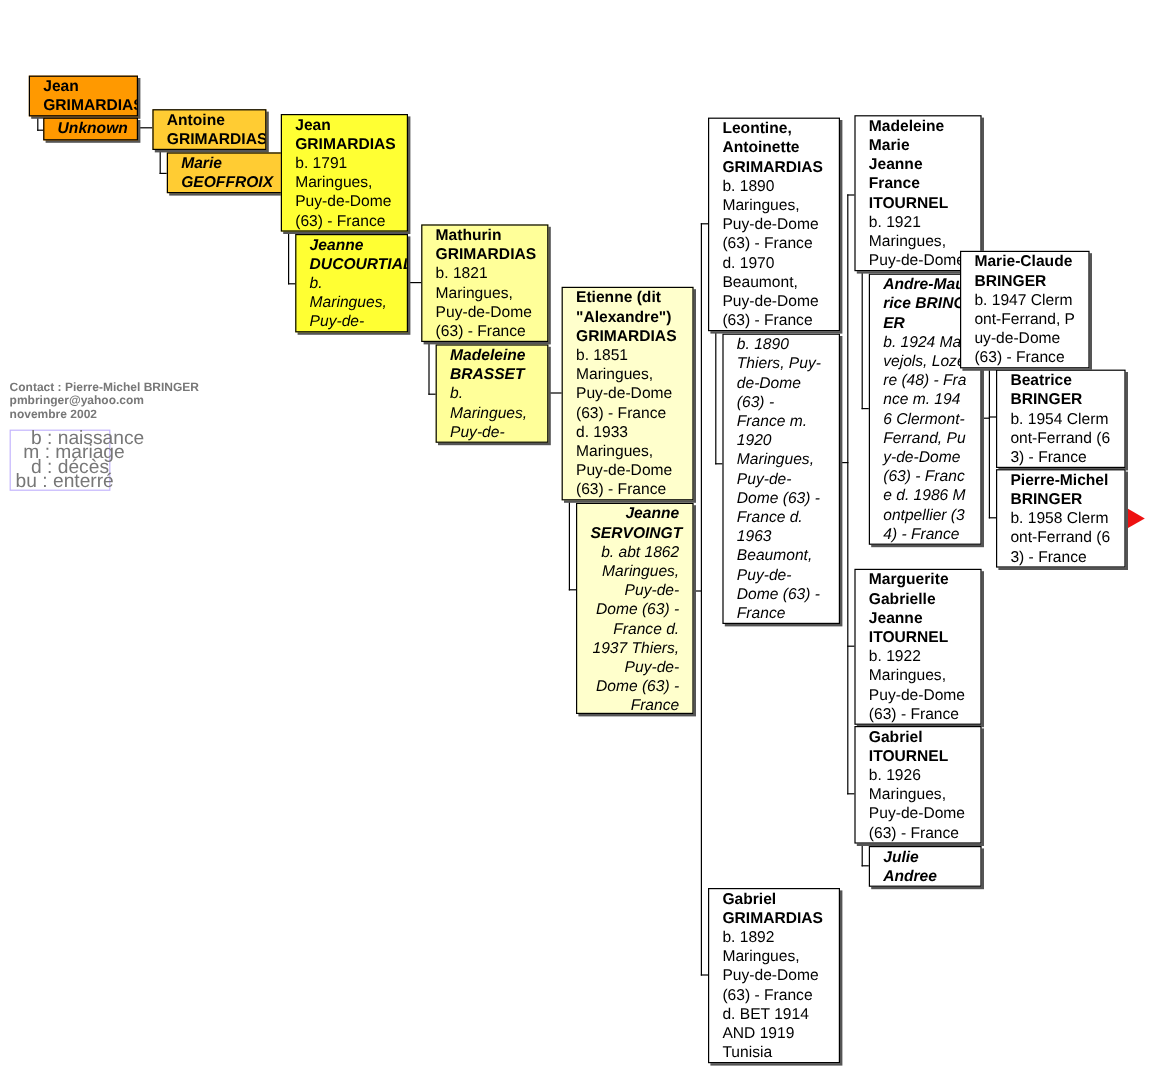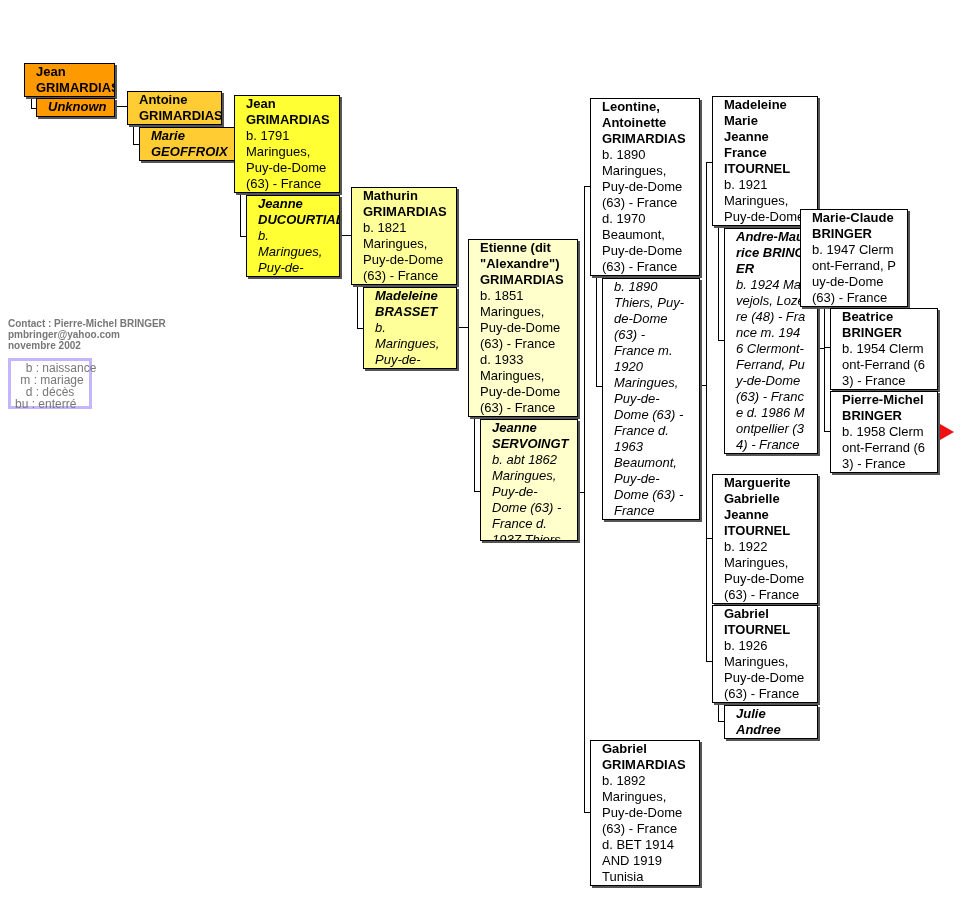--- a/index.html
+++ b/index.html
@@ -14,21 +14,21 @@
   .lightyellow { background:#ffff99; }
   .paleyellow { background:#ffffcc; }
   .white { background:#ffffff; }
   .name { font-weight:bold; display:block; }
   .spouse .name, .spouse .info { font-style:italic; }
   .info { display:block; white-space:pre-wrap; }
   .line { position:absolute; background:#000; }
   .contact { position:absolute; left:8px; top:318px; font-size:10px; line-height:11px;
              color:#777; font-weight:bold; }
   .legend { position:absolute; left:8px; top:358px; width:84px; height:51px; box-sizing:border-box;
-            border:3px solid #c4b5fd; font-size:12px; line-height:12px; color:#777; padding-top:1px; }
+            border:1px solid #c4b5fd; font-size:16px; line-height:12px; color:#777; padding-top:1px; }
   .legend div { white-space:pre; }
   .arrow { position:absolute; left:940px; top:424px; width:0; height:0;
            border-top:8px solid transparent; border-bottom:8px solid transparent;
            border-left:14px solid #ee1111; }
 </style>
 </head>
 <body>
 
 <div class="line" style="left:31px;top:97px;width:1px;height:12px;"></div>
 <div class="line" style="left:31px;top:108px;width:6px;height:1px;"></div>
@@ -94,21 +94,21 @@
 </div>
 <div class="box lightyellow spouse" style="left:363px;top:287px;width:94px;height:82px;">
   <span class="name">Madeleine BRASSET</span>
   <span class="info">b.  Maringues, Puy-de-Dome (63) - France</span>
 </div>
 
 <div class="box paleyellow" style="left:468px;top:239px;width:110px;height:178px;">
   <span class="name">Etienne (dit "Alexandre") GRIMARDIAS</span>
   <span class="info">b. 1851 Maringues, Puy-de-Dome (63) - France d. 1933 Maringues, Puy-de-Dome (63) - France</span>
 </div>
-<div class="box paleyellow spouse" style="left:480px;top:419px;width:98px;height:122px;">
+<div class="box paleyellow spouse" style="left:480px;top:419px;width:98px;height:176px;text-align:right;">
   <span class="name">Jeanne SERVOINGT</span>
   <span class="info">b. abt 1862 Maringues, Puy-de-Dome (63) - France d. 1937 Thiers, Puy-de-Dome (63) - France</span>
 </div>
 
 <div class="box white" style="left:590px;top:98px;width:110px;height:178px;">
   <span class="name">Leontine, Antoinette GRIMARDIAS</span>
   <span class="info">b. 1890 Maringues, Puy-de-Dome (63) - France d. 1970 Beaumont, Puy-de-Dome (63) - France</span>
 </div>
 <div class="box white spouse" style="left:602px;top:278px;width:98px;height:242px;">
   <span class="info">b. 1890 Thiers, Puy-de-Dome (63) - France m. 1920 Maringues, Puy-de-Dome (63) - France d. 1963 Beaumont, Puy-de-Dome (63) - France</span>

